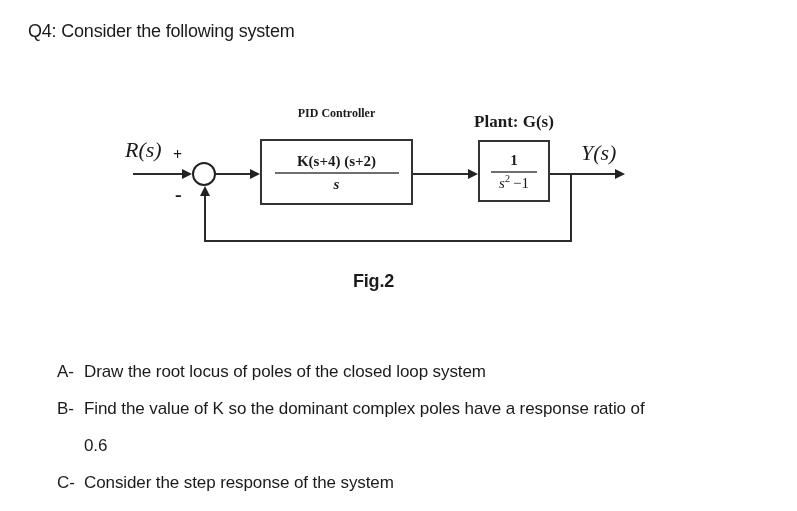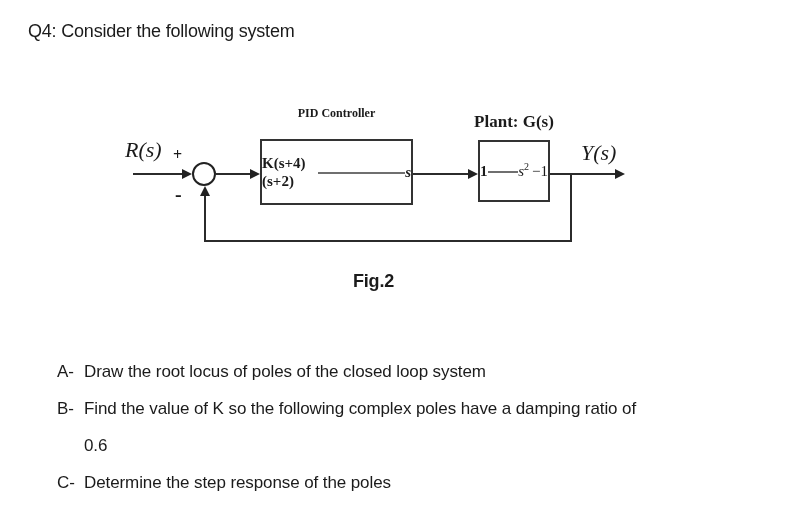--- a/index.html
+++ b/index.html
@@ -25,21 +25,21 @@
   .hline { position:absolute; height:2px; background:#2b2b2b; }
   .vline { position:absolute; width:2px;  background:#2b2b2b; }
   .arr { position:absolute; width:0; height:0; }
   .arr.r { border-top:5px solid transparent; border-bottom:5px solid transparent; border-left:10px solid #222222; }
   .arr.u { border-left:5px solid transparent; border-right:5px solid transparent; border-bottom:10px solid #222222; }
 
   .sumjct { position:absolute; left:192px; top:162px; width:24px; height:24px;
     border:2px solid #222222; border-radius:50%; background:#ffffff; }
 
   .block { position:absolute; border:2px solid #333333; background:#ffffff;
-    display:flex; align-items:center; justify-content:center; }
+    display:flex; flex-direction:column; align-items:center; justify-content:center; }
   .pid-block   { left:260px; top:139px; width:153px; height:66px; }
   .plant-block { left:478px; top:140px; width:72px;  height:62px; }
 
   .frac-num { font-family:"Liberation Serif", serif; font-weight:bold; font-size:15px; line-height:18px; }
   .frac-bar { height:2px; background:#6f6f6f; margin:2px 0 1px 0; }
   .pid-bar   { width:124px; }
   .plant-bar { width:46px; }
   .frac-den { font-family:"Liberation Serif", serif; font-size:15px; line-height:18px; }
   .pid-den  { font-weight:bold; font-style:italic; }
   .plant-num { font-weight:bold; }
@@ -106,25 +106,25 @@
     <div class="caption">Fig.2</div>
   </div>
 
   <div class="questions">
     <div class="qrow">
       <span class="qlabel">A-</span>
       <span class="qtext">Draw the root locus of poles of the closed loop system</span>
     </div>
     <div class="qrow">
       <span class="qlabel">B-</span>
-      <span class="qtext">Find the value of K so the following complex poles have a damping ratio of</span>
+      <span class="qtext">Find the value of K so the dominant complex poles have a response ratio of</span>
     </div>
     <div class="qrow">
       <span class="qlabel"></span>
       <span class="qtext">0.6</span>
     </div>
     <div class="qrow">
       <span class="qlabel">C-</span>
-      <span class="qtext">Determine the step response of the poles</span>
+      <span class="qtext">Consider the step response of the system</span>
     </div>
   </div>
 
 </div>
 
 </body></html>

